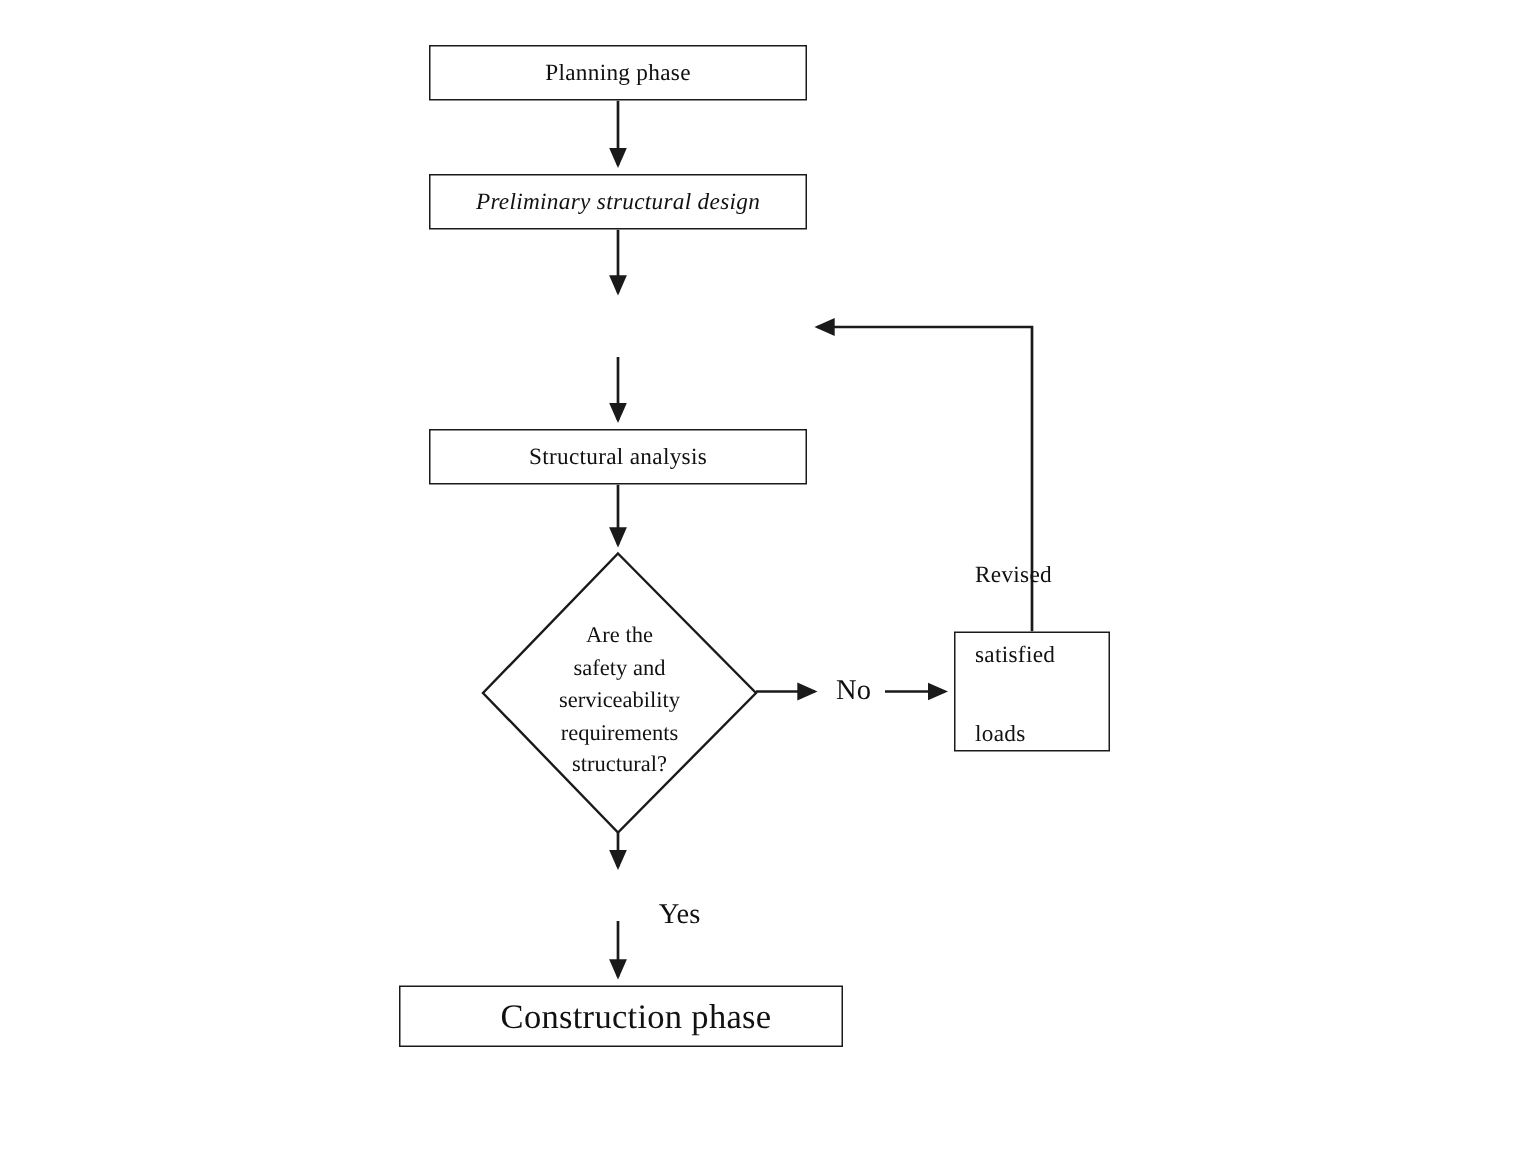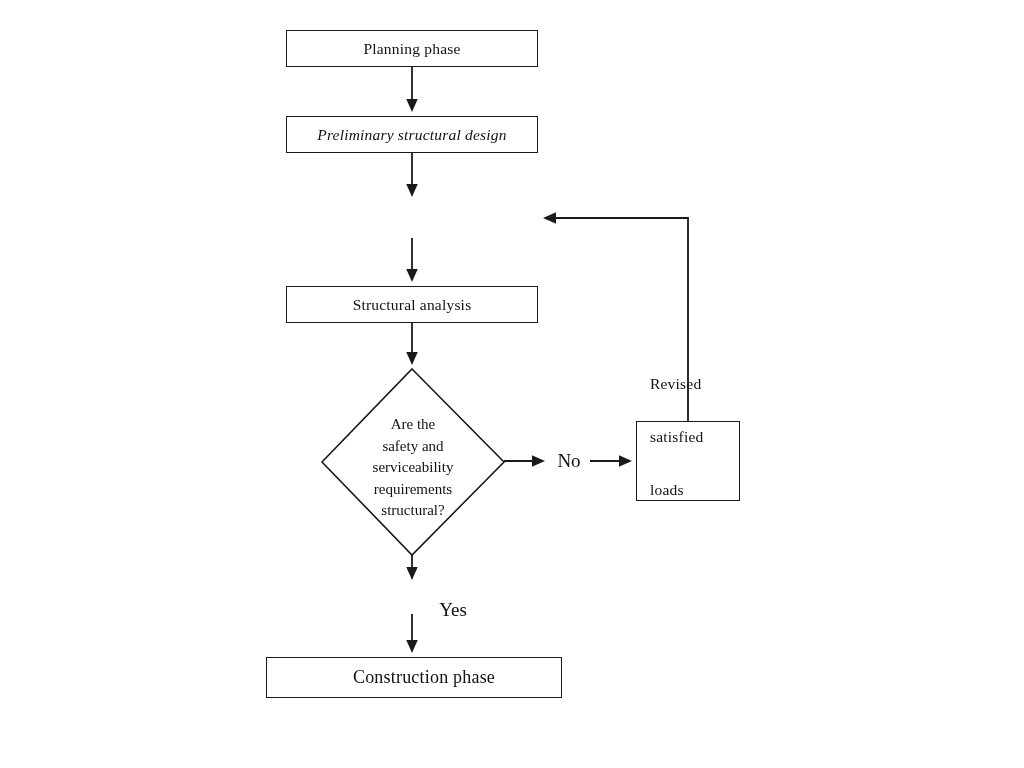--- a/index.html
+++ b/index.html
@@ -32,21 +32,21 @@
     align-items: center;
     justify-content: center;
     font-size: 15.5px;
     letter-spacing: 0.2px;
   }
   .node.bold { font-weight: normal; }
   #node-planning        { left: 286px; top: 30px;  width: 252px; height: 37px; }
   #node-preliminary     { left: 286px; top: 116px; width: 252px; height: 37px; font-style: italic; }
   #node-estimation      { left: 286px; top: 201px; width: 252px; height: 37px; }
   #node-analysis        { left: 286px; top: 286px; width: 252px; height: 37px; }
-  #node-construction    { left: 266px; top: 657px; width: 296px; height: 41px; font-size: 18px; padding-left: 20px; }
+  #node-construction    { left: 266px; top: 657px; width: 296px; height: 41px; font-size: 23px; padding-left: 20px; }
   #node-revised {
     left: 636px; top: 421px; width: 104px; height: 80px;
     flex-direction: column;
     align-items: flex-start;
     justify-content: flex-end;
     padding-left: 13px;
     line-height: 21px;
     gap: 32px;
   }
   #decision-text {

